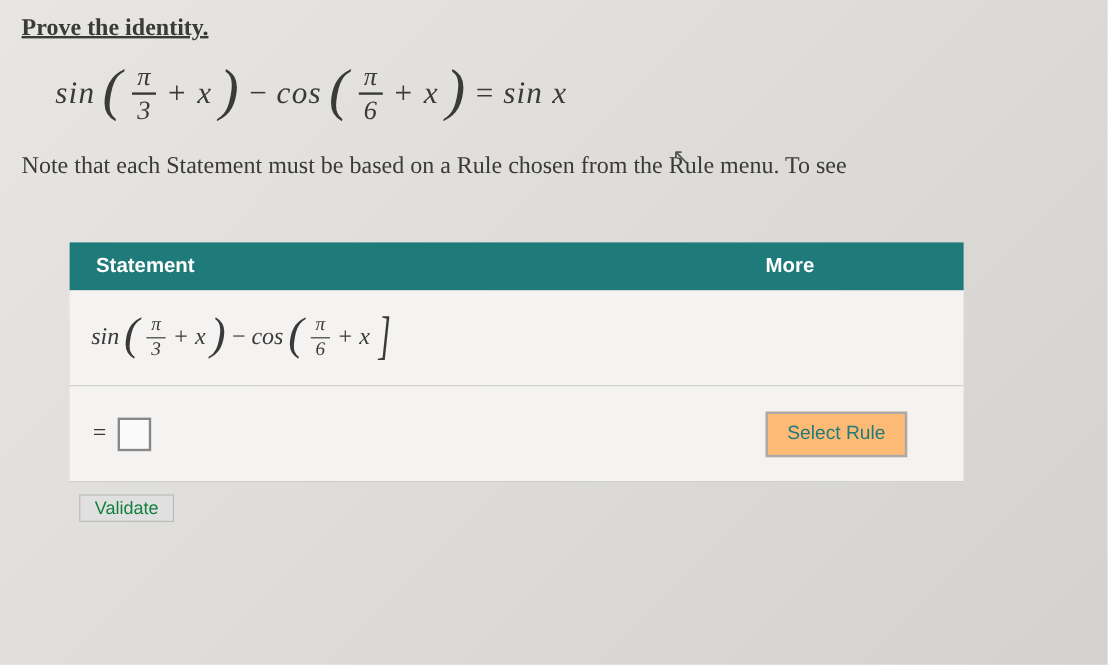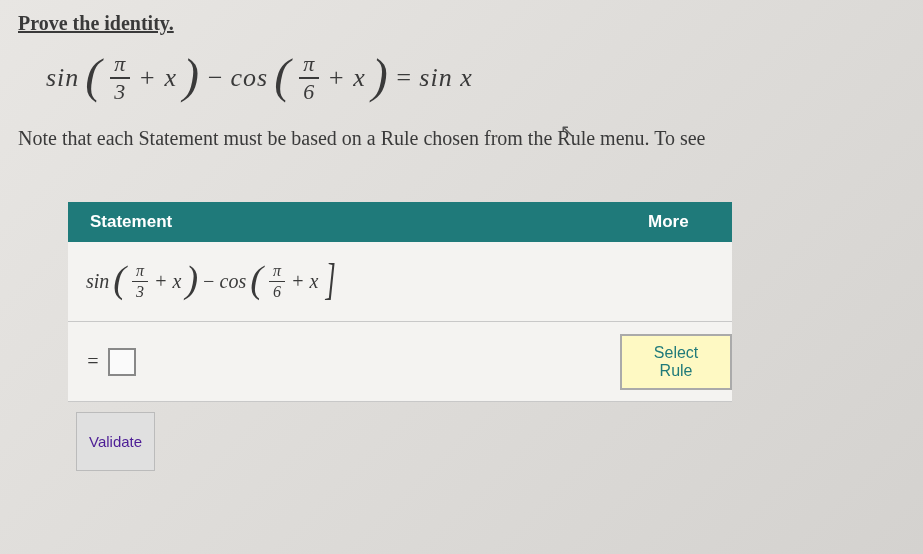--- a/index.html
+++ b/index.html
@@ -42,21 +42,21 @@
   top: -2px;
 }
 .cursor-icon { position: absolute; left: 560px; top: 120px; font-size: 18px; color: #555; }
 .note {
   font-size: 20px;
   line-height: 1.35;
   margin-bottom: 50px;
   max-width: 900px;
 }
 .blur-right { filter: blur(0.6px); }
-.table-wrap { margin-left: 50px; width: 664px; }
+.table-wrap { margin-left: 40px; width: 745px; }
 .header-row {
   background: #1f7a7a;
   color: #fff;
   display: flex;
   height: 40px;
   align-items: center;
   font-family: Arial, sans-serif;
   font-size: 17px;
   font-weight: 600;
 }
@@ -90,35 +90,35 @@
 .placeholder {
   width: 28px; height: 28px;
   border: 2px solid #888;
   background: #fafafa;
   display: inline-block;
 }
 .select-btn {
   font-family: Arial, sans-serif;
   font-size: 16px;
   color: #1f7a7a;
-  background: #fef9c3;
+  background: #fdba74;
   border: 2px solid #aaa;
   padding: 8px 16px;
   cursor: pointer;
   filter: blur(0.5px);
 }
 .validate {
   margin-top: 10px;
   margin-left: 8px;
   font-family: Arial, sans-serif;
   font-size: 15px;
-  color: #4c1d95;
+  color: #15803d;
   background: #e0e0e0;
   border: 1px solid #bbb;
-  padding: 20px 12px;
+  padding: 2px 12px;
   width: fit-content;
   filter: blur(0.6px);
 }
 </style>
 </head>
 <body>
 
 <div class="prompt">Prove the identity.</div>
 
 <div class="equation">

